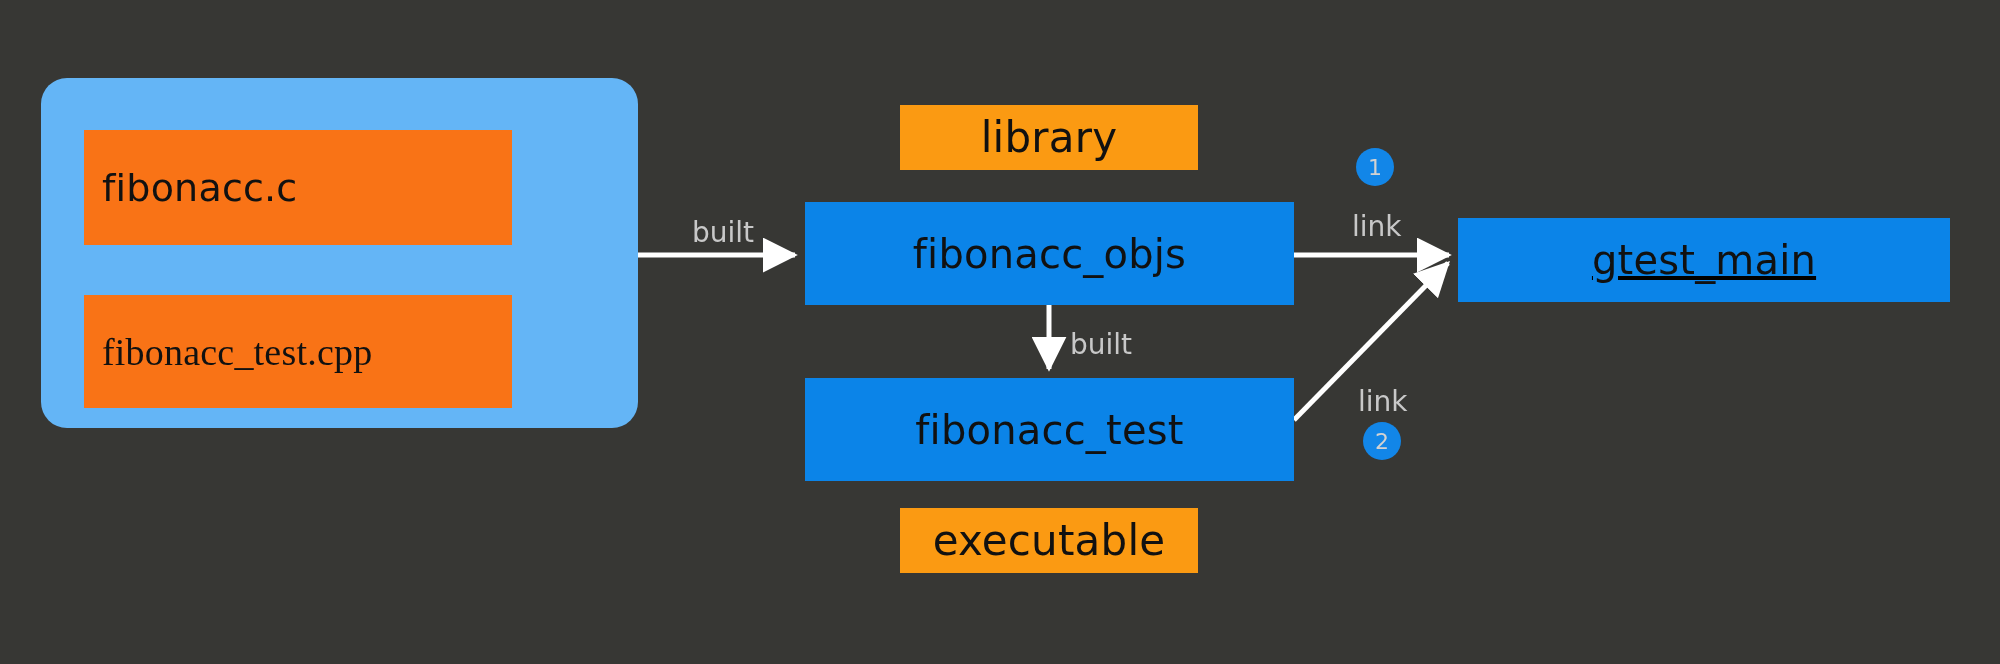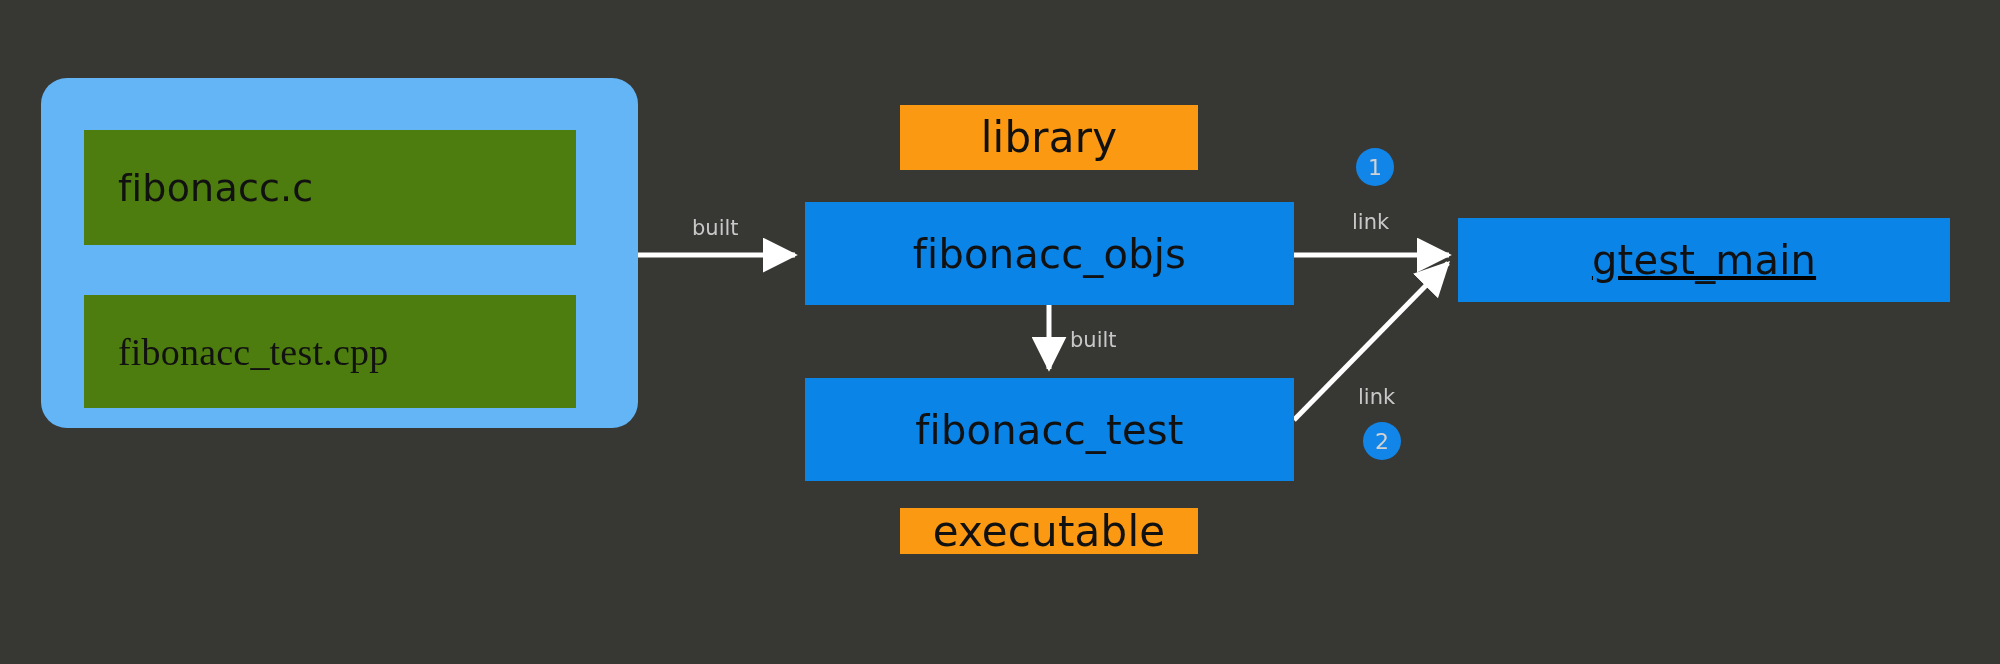--- a/index.html
+++ b/index.html
@@ -32,27 +32,26 @@
     top: 78px;
     width: 597px;
     height: 350px;
     background: #64b5f6;
     border-radius: 26px;
     box-sizing: border-box;
   }
   .source-file {
     position: absolute;
     left: 43px;
-    width: 492px;
+    width: 428px;
     height: 115px;
-    background: #4d7c0f;
+    background: #f97316;
     display: flex;
     align-items: center;
     box-sizing: border-box;
-    padding-left: 16px;
   }
   .source-file.first { top: 52px; }
   .source-file.second { top: 217px; height: 113px; font-family: Liberation Serif, serif; }
   .source-file span {
     padding-left: 18px;
     font-size: 38px;
     color: #111111;
     letter-spacing: 0.2px;
     white-space: nowrap;
   }
@@ -76,26 +75,26 @@
     background: #fb9a12;
   }
   .node.tag span {
     font-size: 42px;
   }
 
   #node-objs  { left: 805px;  top: 202px; width: 489px; height: 103px; }
   #node-test  { left: 805px;  top: 378px; width: 489px; height: 103px; }
   #node-gtest { left: 1458px; top: 218px; width: 492px; height: 84px; text-decoration: underline; }
   #tag-library    { left: 900px; top: 105px; width: 298px; height: 65px; }
-  #tag-executable { left: 900px; top: 508px; width: 298px; height: 46px; }
+  #tag-executable { left: 900px; top: 508px; width: 298px; height: 65px; }
 
   
   .edge-label {
     position: absolute;
-    font-size: 21px;
+    font-size: 28px;
     color: #c8c8c8;
     white-space: nowrap;
   }
   #label-built-1 { left: 692px;  top: 216px; }
   #label-built-2 { left: 1070px; top: 328px; }
   #label-link-1  { left: 1352px; top: 210px; }
   #label-link-2  { left: 1358px; top: 385px; }
 
   
   .badge {

